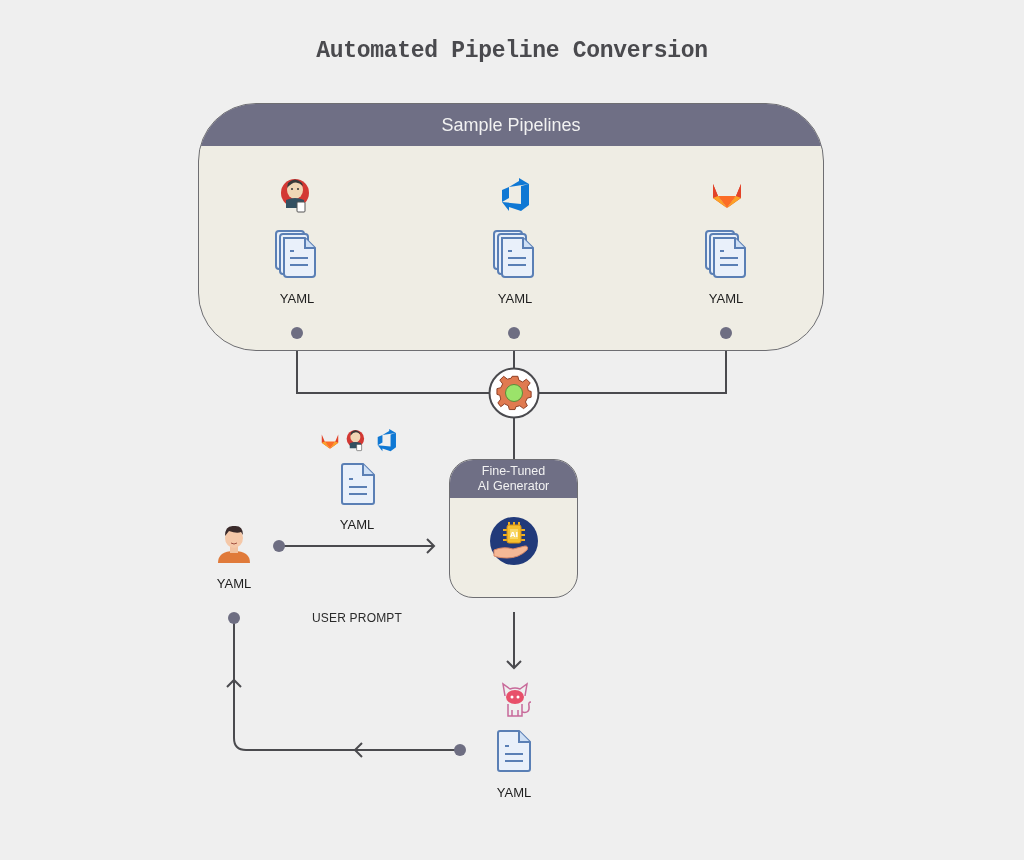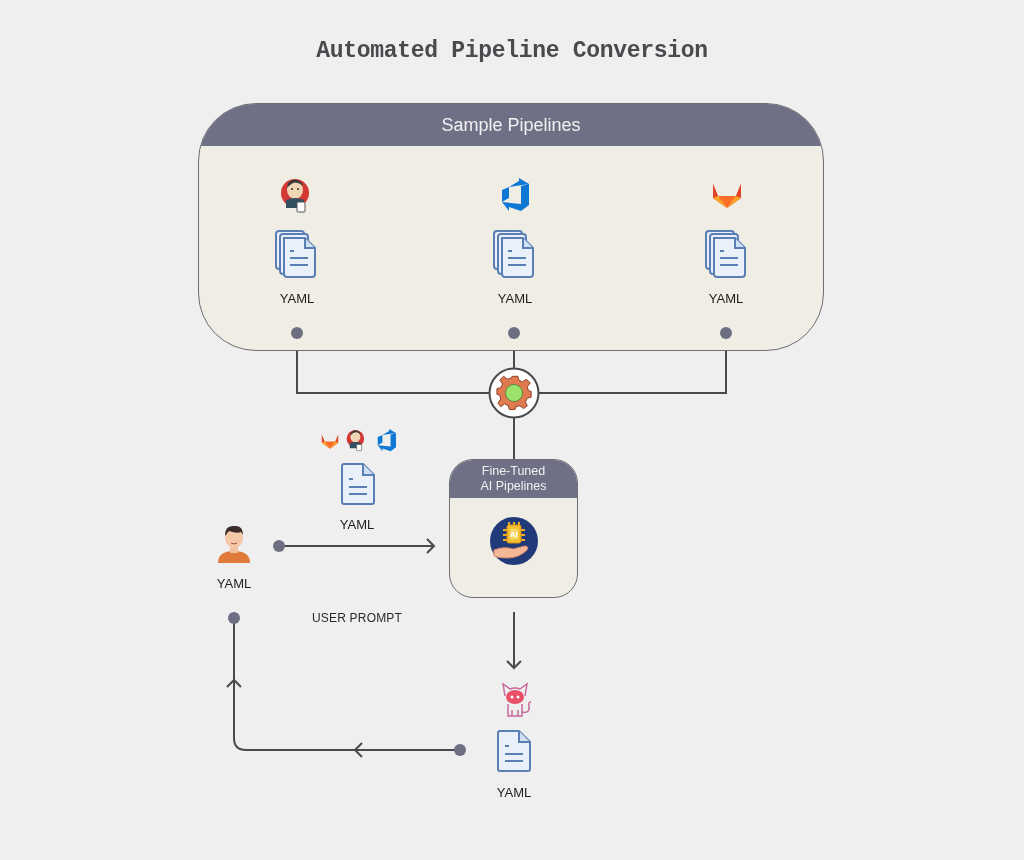--- a/index.html
+++ b/index.html
@@ -109,21 +109,21 @@
   <circle cx="26" cy="26" r="24.5" fill="#fff" stroke="#4a4a4e" stroke-width="2"></circle>
   <g transform="translate(26 26)" fill="#e07a50" stroke="#8a3a20" stroke-width="1">
     <path d="M-3 -16 H3 L4 -12 L8 -10 L12 -13 L16 -9 L13 -5 L14 -1 L17 0 V6 L13 7 L11 11 L13 15 L9 18 L5 15 L1 16 L0 19 H-6 L-7 15 L-11 13 L-15 16 L-18 12 L-15 8 L-16 4 L-19 3 V-3 L-15 -4 L-13 -8 L-16 -12 L-12 -16 L-8 -13 L-4 -14 Z" transform="translate(1 -1.5) scale(0.95)"></path>
   </g>
   <circle cx="26" cy="26" r="8.5" fill="#9be36a" stroke="#5a8a3a" stroke-width="1"></circle>
 </svg>
 
 <div class="abs gen">
   <div class="abs gen-header">
     <div>Fine-Tuned</div>
-    <div>AI Pipelines</div>
+    <div>AI Generator</div>
   </div>
 </div>
 <svg class="abs" style="left:489px;top:516px" width="50" height="50" viewBox="0 0 50 50">
   <circle cx="25" cy="25" r="24" fill="#213a7a"></circle>
   <g stroke="#f0b020" stroke-width="2">
       <path d="M14 14 H19 M14 19 H19 M14 24 H19 M31 14 H36 M31 19 H36 M31 24 H36 M20 6 V10 M25 6 V10 M30 6 V10"></path>
     </g>
   <rect x="18" y="9" width="14" height="18" rx="2" fill="#f5c030" stroke="#d89010"></rect>
   <rect x="21" y="13" width="8" height="10" fill="#f8d868"></rect>
   <text x="25" y="21" font-size="7" text-anchor="middle" fill="#fff" font-family="DejaVu Sans, sans-serif" font-weight="bold">AI</text>

